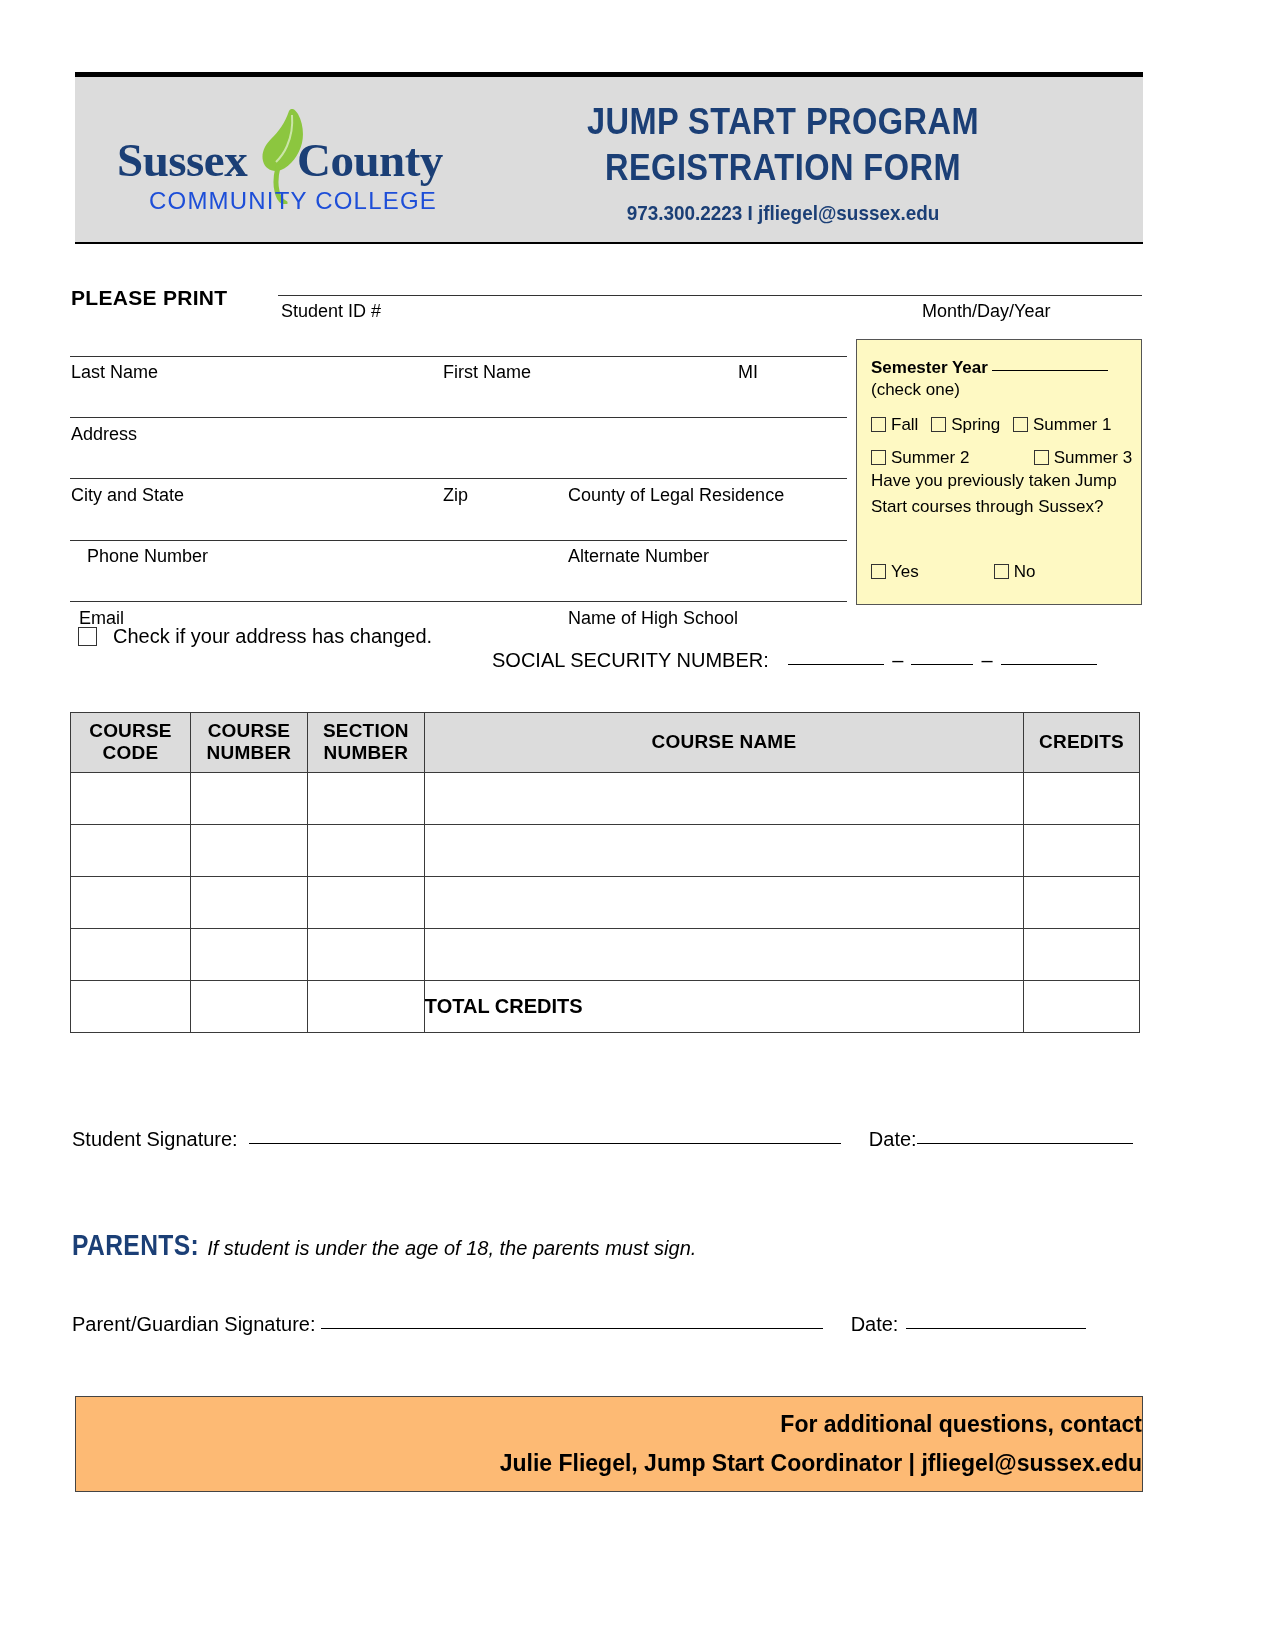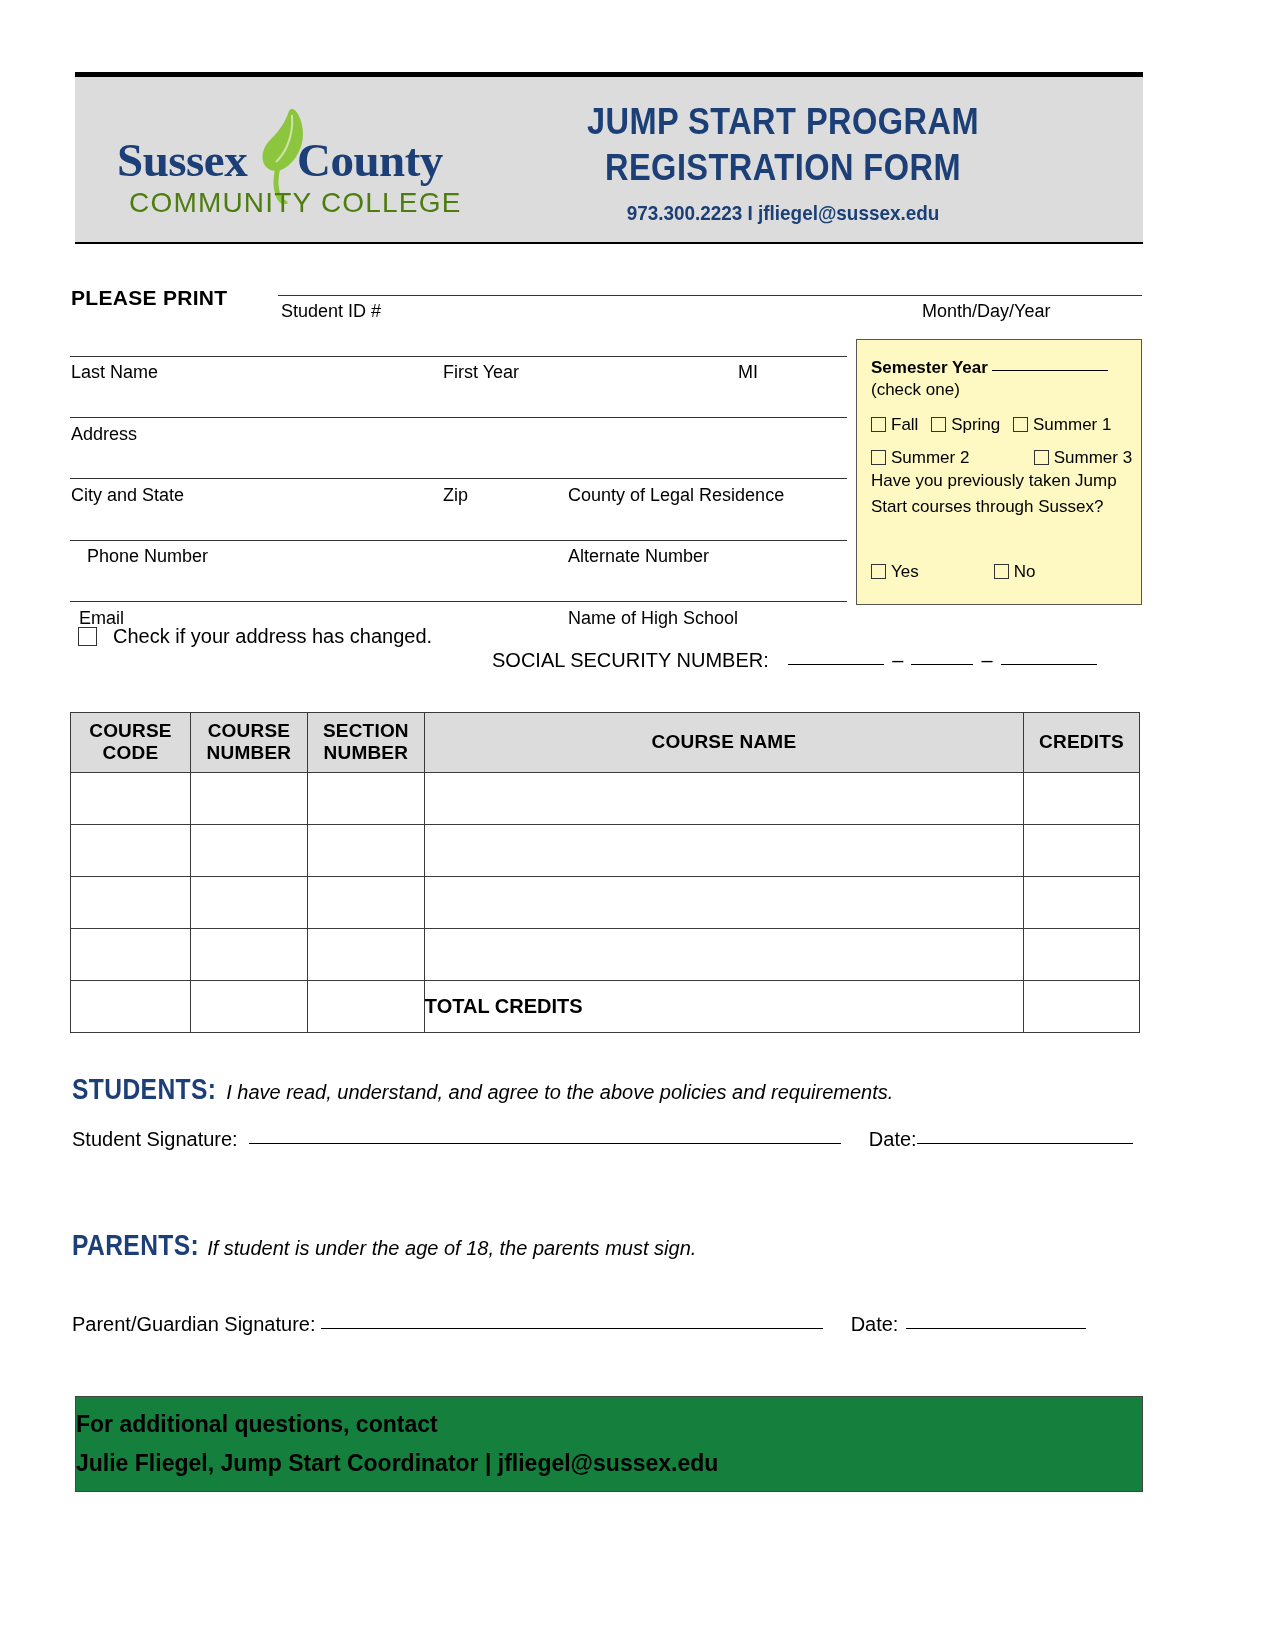--- a/index.html
+++ b/index.html
@@ -33,25 +33,25 @@
     white-space: nowrap;
     line-height: 1;
   }
   .logo-word-sussex { position: absolute; left: 12px; top: 28px; }
   .logo-word-county { position: absolute; left: 192px; top: 28px; }
   .logo-leaf {
     position: absolute; left: 140px; top: 0px;
     width: 80px; height: 95px;
   }
   .logo-line2 {
-    position: absolute; left: 24px; top: 78px;
+    position: absolute; left: 44px; top: 78px;
     font-family: "Liberation Sans", sans-serif;
-    font-size: 28px;
+    font-size: 24px;
     letter-spacing: 1.2px;
-    color: #4d7c0f;
+    color: #1d4ed8;
     white-space: nowrap;
   }
   .title-block {
     position: absolute; right: 40px; top: 22px;
     width: 640px; text-align: center;
   }
   .form-title {
     font-family: "Liberation Sans Narrow", "Liberation Sans", sans-serif;
     font-weight: bold;
     font-size: 37px;
@@ -188,24 +188,24 @@
   }
   .sig-row {
     position: absolute; font-size: 20px; white-space: nowrap;
   }
   .sig-blank { display: inline-block; border-bottom: 1.8px solid #000; height: 17px; vertical-align: 2px; }
 
   
   .footer-box {
     position: absolute; left: 75px; top: 1396px;
     width: 1068px; height: 96px;
-    background: #15803d;
+    background: #fdba74;
     border: 1.6px solid #444;
     display: flex; flex-direction: column;
-    align-items: flex-start; justify-content: center;
+    align-items: flex-end; justify-content: center;
   }
   .footer-line {
     font-family: "Liberation Sans Narrow", "Liberation Sans", sans-serif;
     font-weight: bold;
     font-size: 23px;
     color: #000;
     line-height: 1.7;
     white-space: nowrap;
   }
 </style>
@@ -238,21 +238,21 @@
   </div>
 
   <div class="please-print">PLEASE PRINT</div>
 
   <div class="fld-line" style="left:278px; top:295px; width:864px;"></div>
   <div class="fld-label" style="left:281px; top:301px;">Student ID #</div>
   <div class="fld-label" style="left:922px; top:301px;">Month/Day/Year</div>
 
   <div class="fld-line" style="left:70px; top:356px; width:777px;"></div>
   <div class="fld-label" style="left:71px; top:362px;">Last Name</div>
-  <div class="fld-label" style="left:443px; top:362px;">First Year</div>
+  <div class="fld-label" style="left:443px; top:362px;">First Name</div>
   <div class="fld-label" style="left:738px; top:362px;">MI</div>
 
   <div class="fld-line" style="left:70px; top:417px; width:777px;"></div>
   <div class="fld-label" style="left:71px; top:424px;">Address</div>
 
   <div class="fld-line" style="left:70px; top:478px; width:777px;"></div>
   <div class="fld-label" style="left:71px; top:485px;">City and State</div>
   <div class="fld-label" style="left:443px; top:485px;">Zip</div>
   <div class="fld-label" style="left:568px; top:485px;">County of Legal Residence</div>
 
@@ -349,23 +349,20 @@
       <tr>
         <td></td>
         <td></td>
         <td></td>
         <td class="total-cell">TOTAL CREDITS</td>
         <td></td>
       </tr>
     </tbody>
   </table>
 
-  <div class="sec-head" style="left:72px; top:1072px;">
-    <span class="kw">STUDENTS:</span><span class="it" style="margin-left:-22px;">I have read, understand, and agree to the above policies and requirements.</span>
-  </div>
 
   <div class="sig-row" style="left:72px; top:1127px;">
     <span>Student Signature:</span>
     <span class="sig-blank" style="width:592px; margin-left:6px;"></span>
     <span style="margin-left:22px;">Date:</span><span class="sig-blank" style="width:216px;"></span>
   </div>
 
 
   <div class="sec-head" style="left:72px; top:1228px;">
     <span class="kw">PARENTS:</span><span class="it" style="margin-left:-20px;">If student is under the age of 18, the parents must sign.</span>

